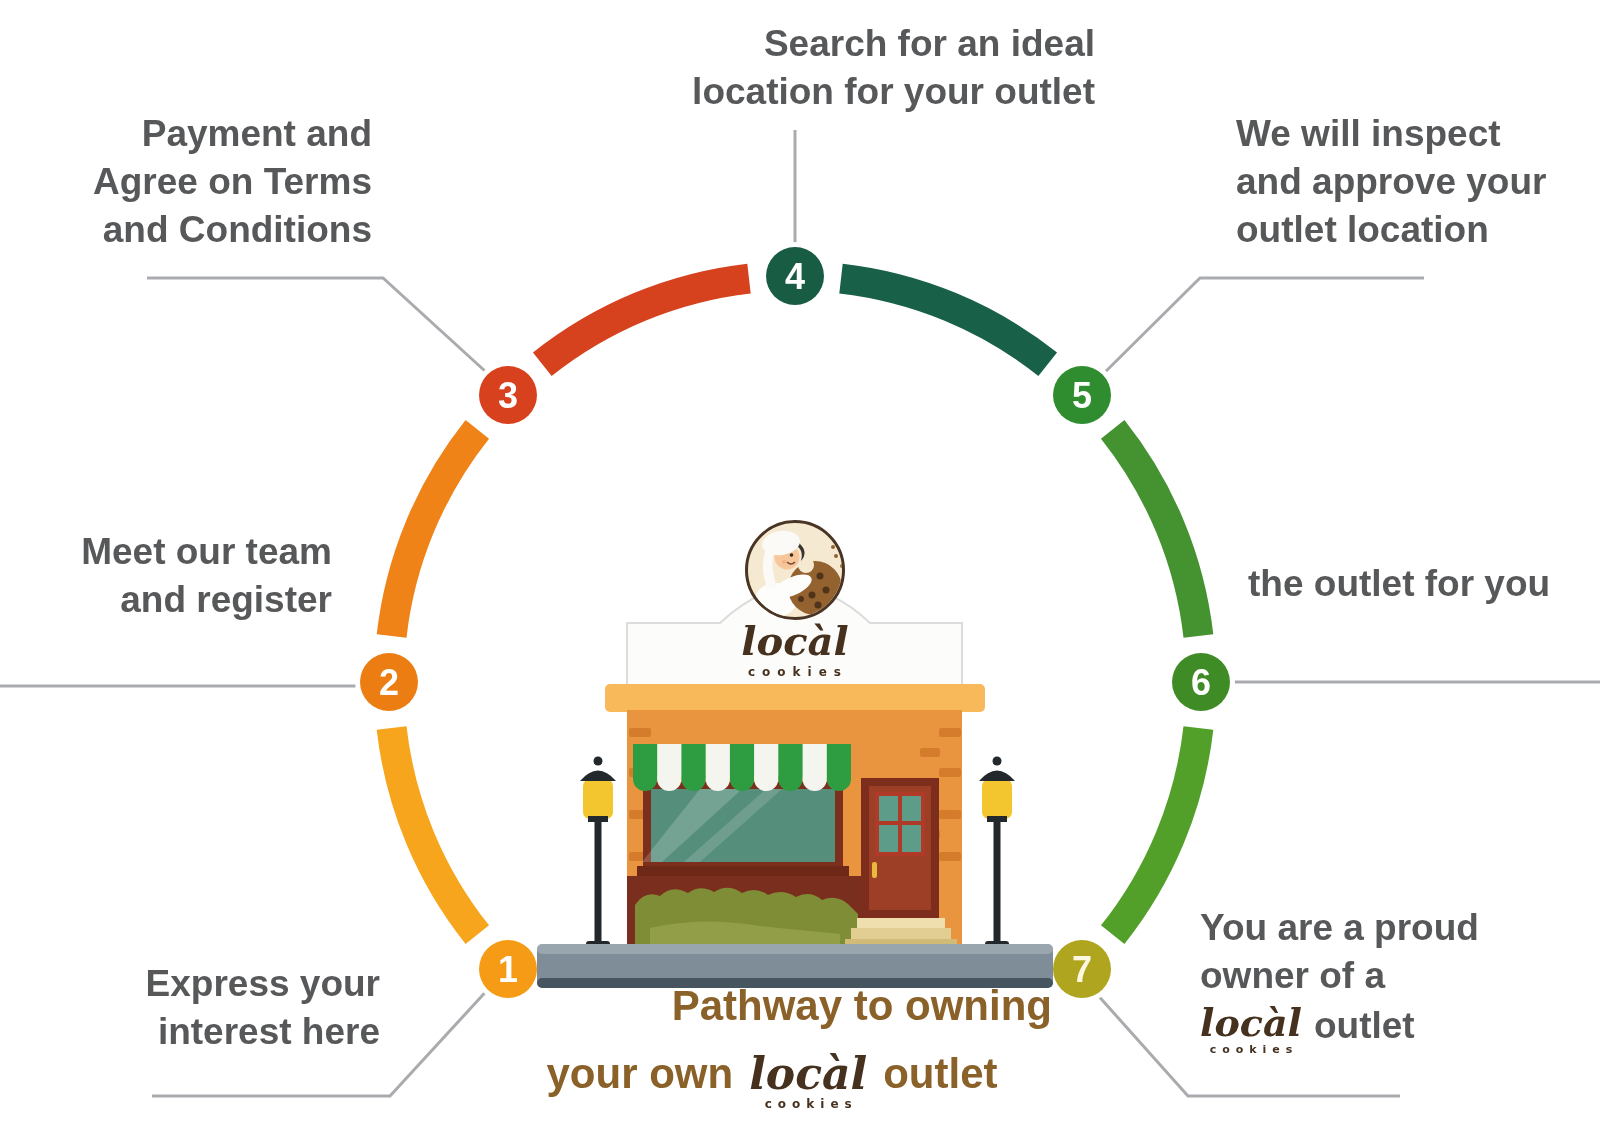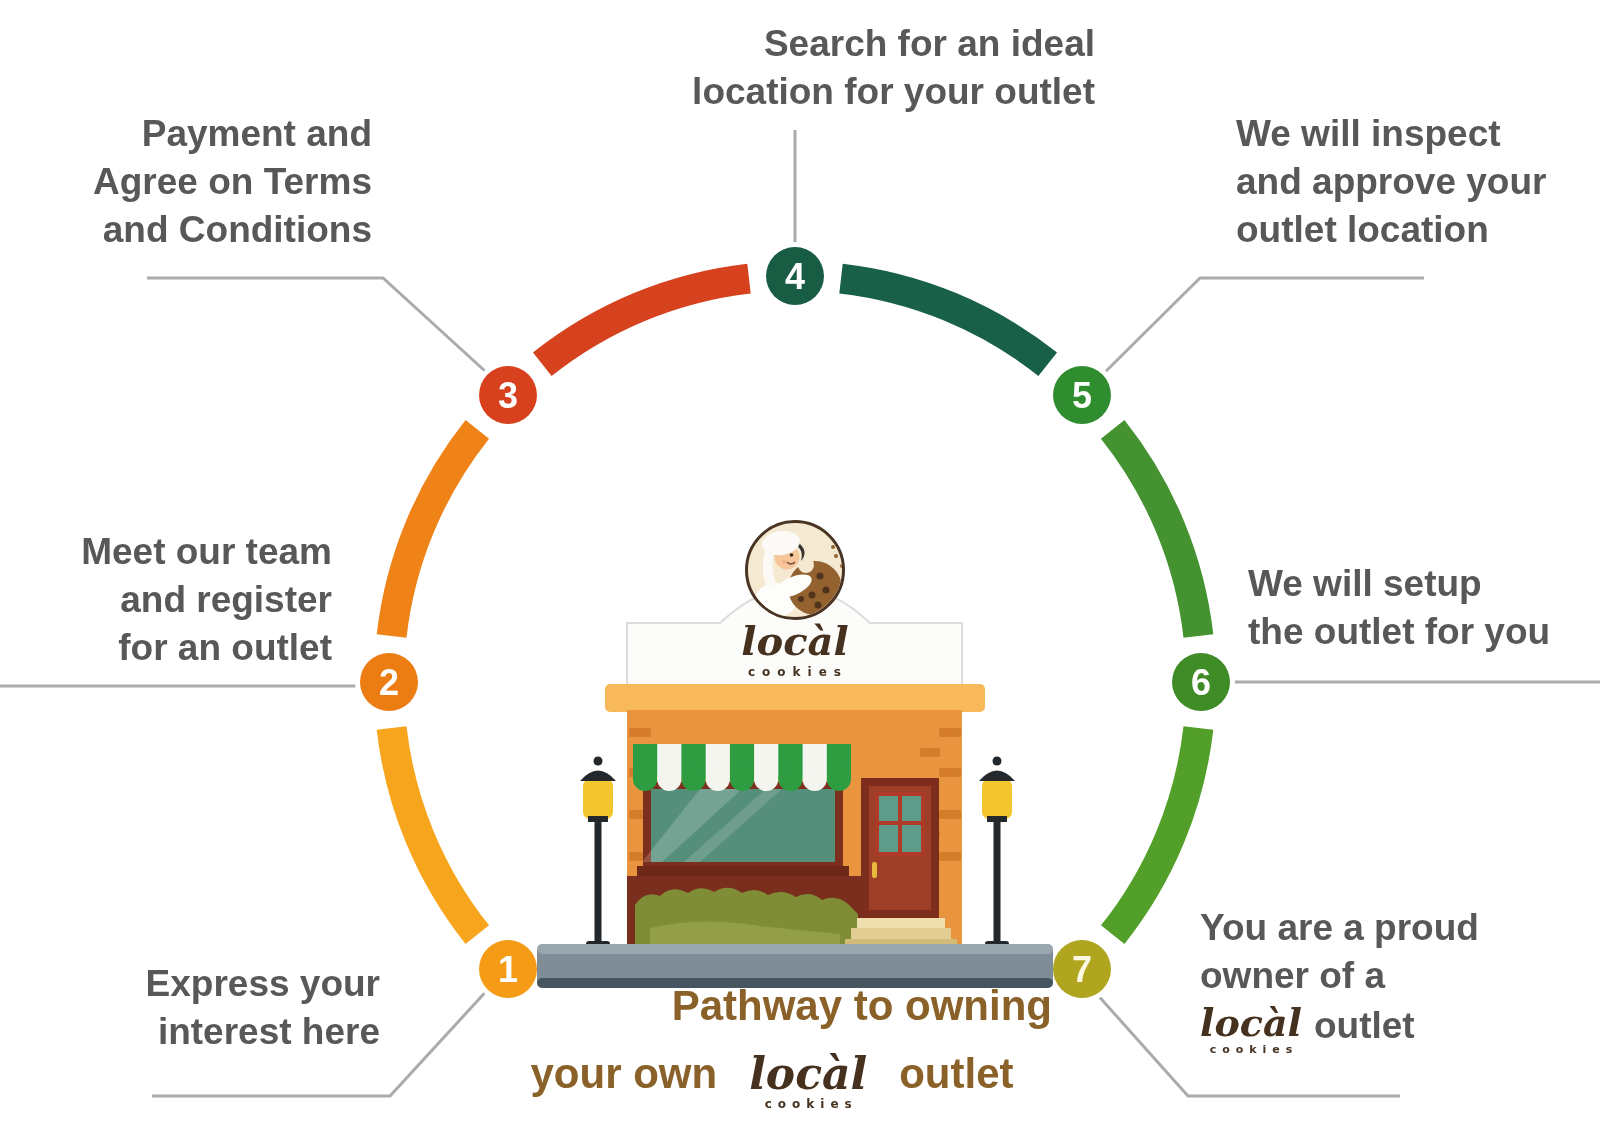--- a/index.html
+++ b/index.html
@@ -14,21 +14,21 @@
   .align-l{text-align:left;}
   .brand-stack{display:inline-flex;flex-direction:column;align-items:center;line-height:1;}
   .brand-script{font-family:"DejaVu Serif", serif;font-style:italic;font-weight:700;color:#46311F;}
   .brand-cookies{font-family:"DejaVu Sans", sans-serif;font-weight:700;color:#46311F;letter-spacing:6px;text-indent:6px;}
   .s7-row{display:flex;align-items:flex-start;gap:12px;margin-top:4px;}
   .s7-row .brand-script{font-size:38px;}
   .s7-row .brand-cookies{font-size:11px;margin-top:2px;}
   .s7-suffix{line-height:44px;}
   .caption{position:absolute;left:492px;top:982px;width:560px;color:#8A6128;font-weight:700;font-size:42px;}
   .caption-l1{text-align:right;white-space:nowrap;}
-  .caption-l2{margin-top:20px;display:flex;justify-content:center;align-items:flex-start;gap:32px;white-space:nowrap;}
+  .caption-l2{margin-top:20px;display:flex;justify-content:center;align-items:flex-start;gap:16px;white-space:nowrap;}
   .caption .brand-stack{transform:translateY(2px);}
   .caption .brand-script{font-size:44px;}
   .caption .brand-cookies{font-size:12px;margin-top:2px;}
 </style>
 </head>
 <body>
 
 <div class="stage">
 
 <svg class="scene" width="1600" height="1139" viewBox="0 0 1600 1139">
@@ -220,42 +220,40 @@
 </svg>
 
 <div class="step-label align-c" style="left:110px;top:960px;width:270px;">
   <div class="ln">Express your</div>
   <div class="ln">interest here</div>
 </div>
 
 <div class="step-label align-r" style="left:30px;top:528px;width:302px;">
   <div class="ln">Meet our team</div>
   <div class="ln">and register</div>
-  <div class="ln">for an outlet</div>
 </div>
 
 <div class="step-label align-r" style="left:42px;top:110px;width:330px;">
   <div class="ln">Payment and</div>
   <div class="ln">Agree on Terms</div>
   <div class="ln">and Conditions</div>
 </div>
 
 <div class="step-label align-c" style="left:495px;top:20px;width:600px;">
   <div class="ln">Search for an ideal</div>
   <div class="ln">location for your outlet</div>
 </div>
 
 <div class="step-label align-l" style="left:1188px;top:110px;width:380px;margin-left:48px;">
   <div class="ln">We will inspect</div>
   <div class="ln">and approve your</div>
   <div class="ln">outlet location</div>
 </div>
 
 <div class="step-label align-l" style="left:1248px;top:560px;width:352px;">
-  <div class="ln">We will setup</div>
   <div class="ln">the outlet for you</div>
 </div>
 
 <div class="step-label align-l" style="left:1200px;top:904px;width:390px;">
   <div class="ln">You are a proud</div>
   <div class="ln">owner of a</div>
   <div class="s7-row">
     <span class="brand-stack">
       <span class="brand-script">locàl</span>
       <span class="brand-cookies">cookies</span>

